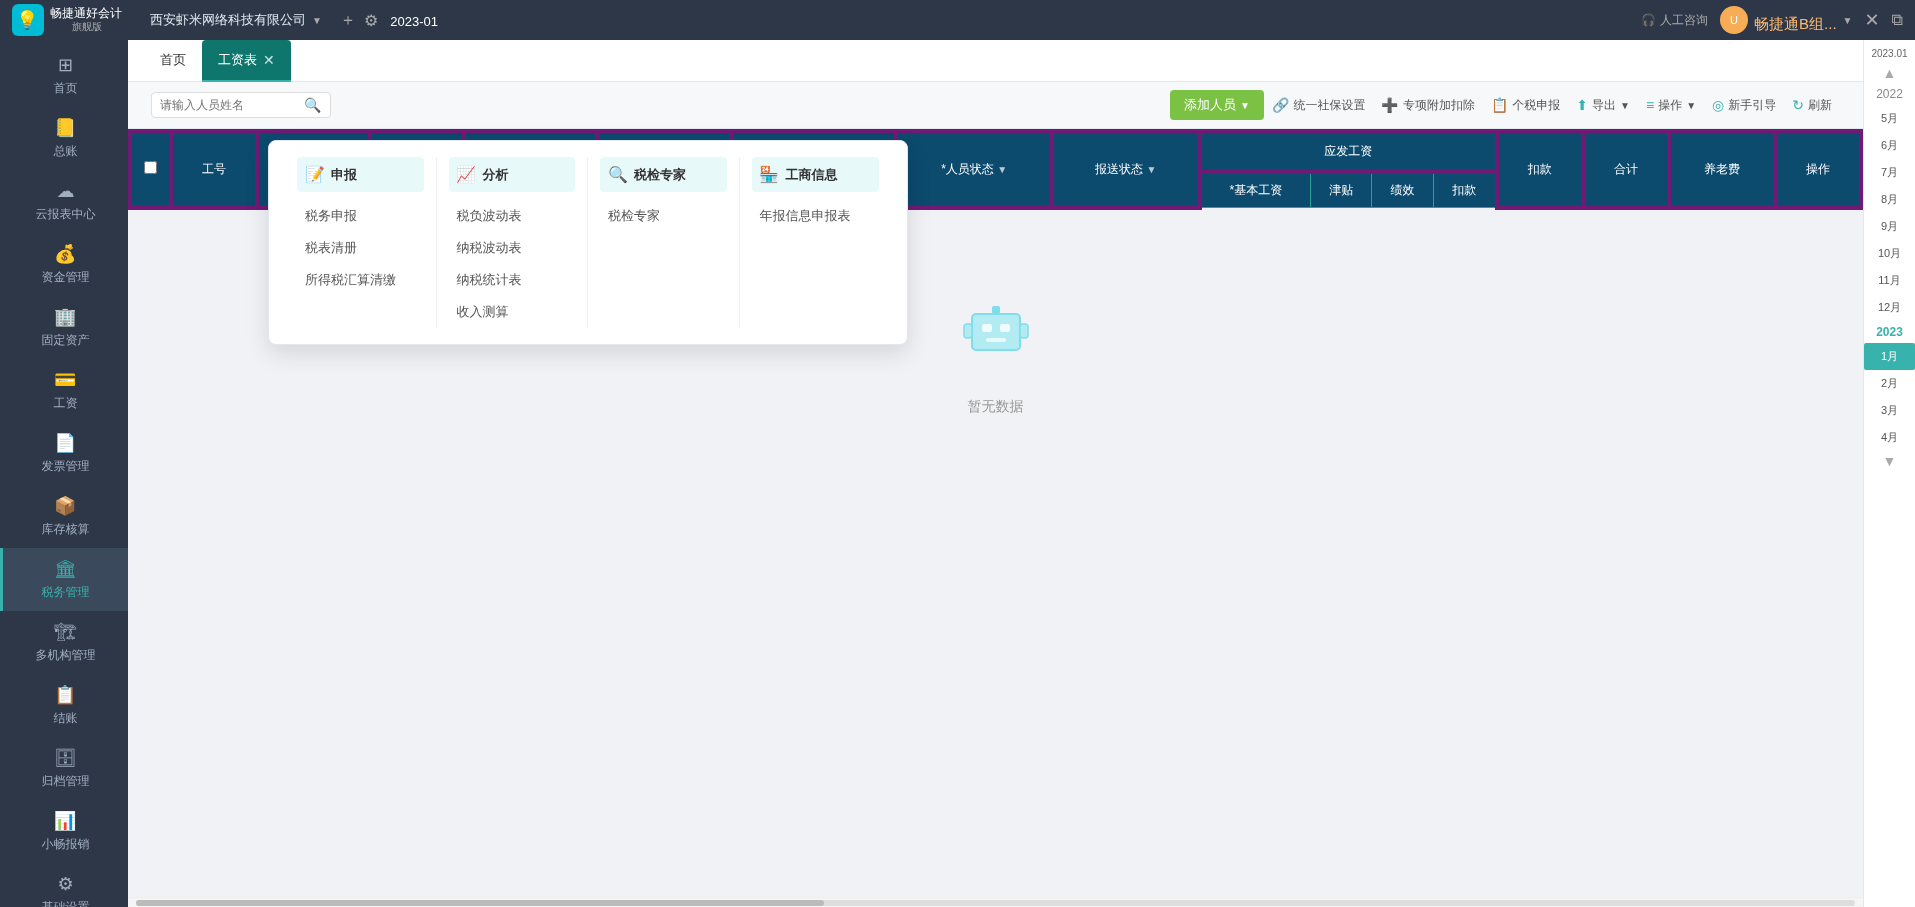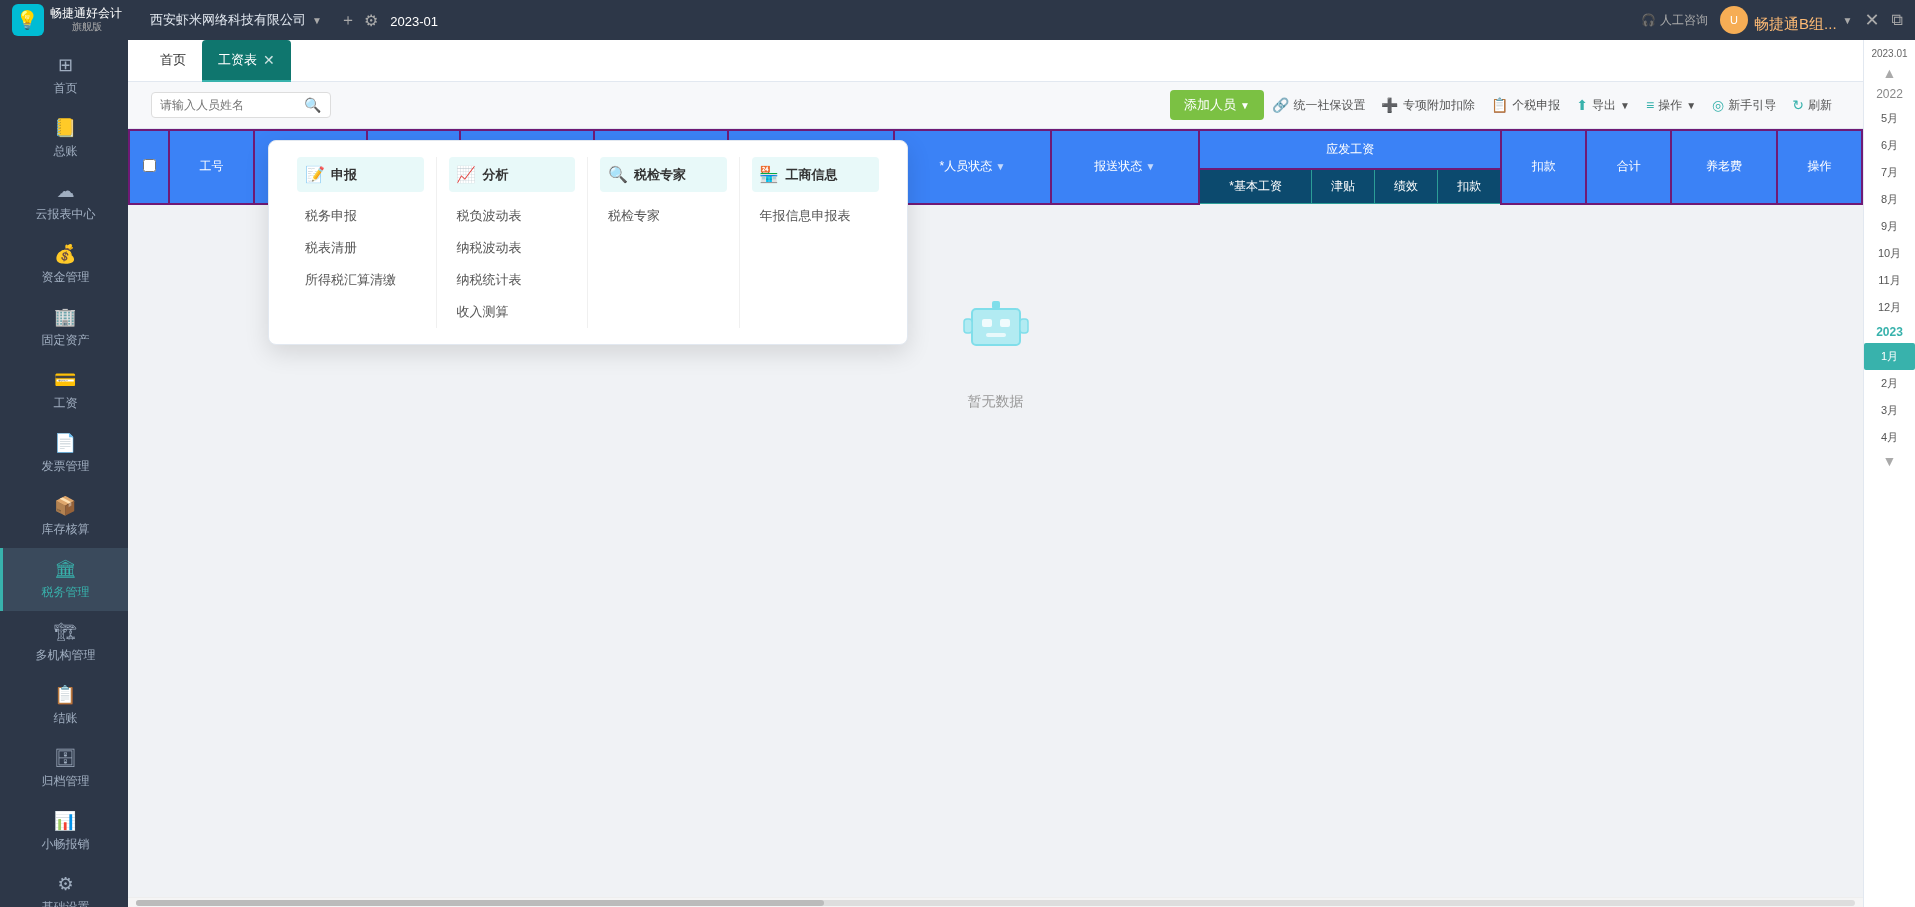--- a/index.html
+++ b/index.html
@@ -91,22 +91,22 @@
       display: flex; align-items: center; gap: 4px; font-size: 12px; color: #555;
       cursor: pointer; padding: 4px 8px; border-radius: 4px;
     }
     .toolbar-action .t-icon { font-size: 14px; color: #38b2ac; }
 
     
     .table-area { flex: 1; overflow: auto; position: relative; }
 
     .wage-table { width: 100%; border-collapse: collapse; min-width: 1300px; }
     .wage-table thead tr:first-child th {
-      background: #3b82f6; color: #fff; padding: 10px 12px; font-size: 12px;
-      font-weight: 500; text-align: center; border: 2px solid #701a75;
+      background: #0c4a6e; color: #fff; padding: 10px 12px; font-size: 12px;
+      font-weight: 500; text-align: center; border: 4px solid #701a75;
       white-space: nowrap;
     }
     .wage-table thead tr:last-child th {
       background: #0c4a6e; color: #fff; padding: 8px 6px; font-size: 12px;
       font-weight: 500; text-align: center; border: 1px solid #2c9e97;
     }
     .wage-table .checkbox-col { width: 40px; }
     .wage-table .sort-icon { font-size: 10px; opacity: 0.7; }
     .filter-icon { font-size: 10px; opacity: 0.7; }
 

